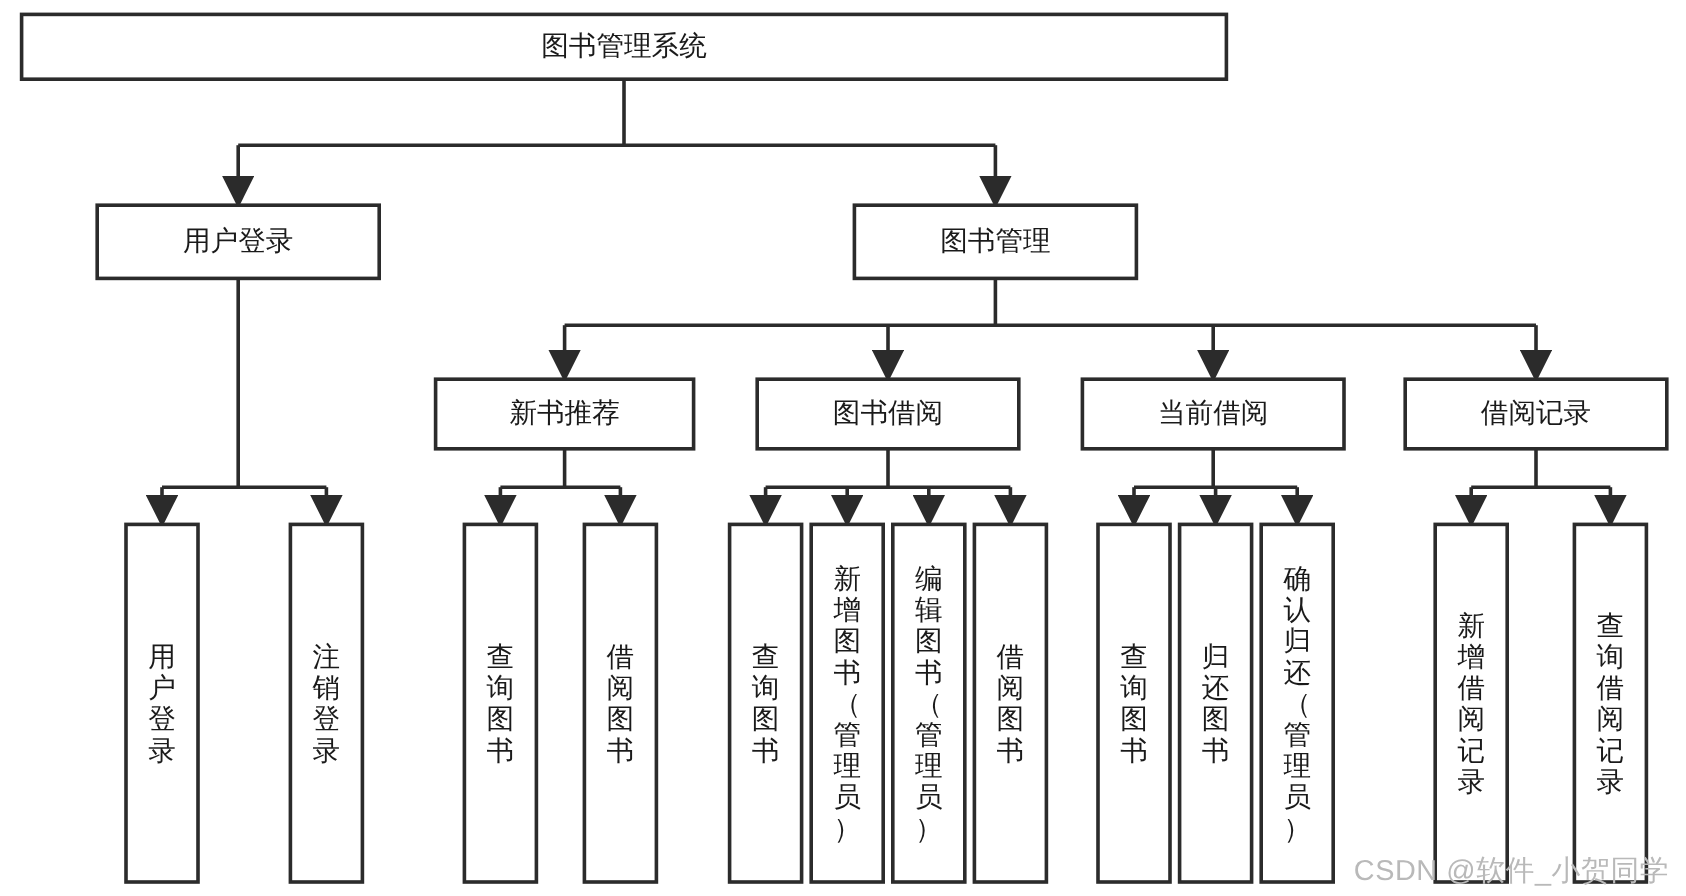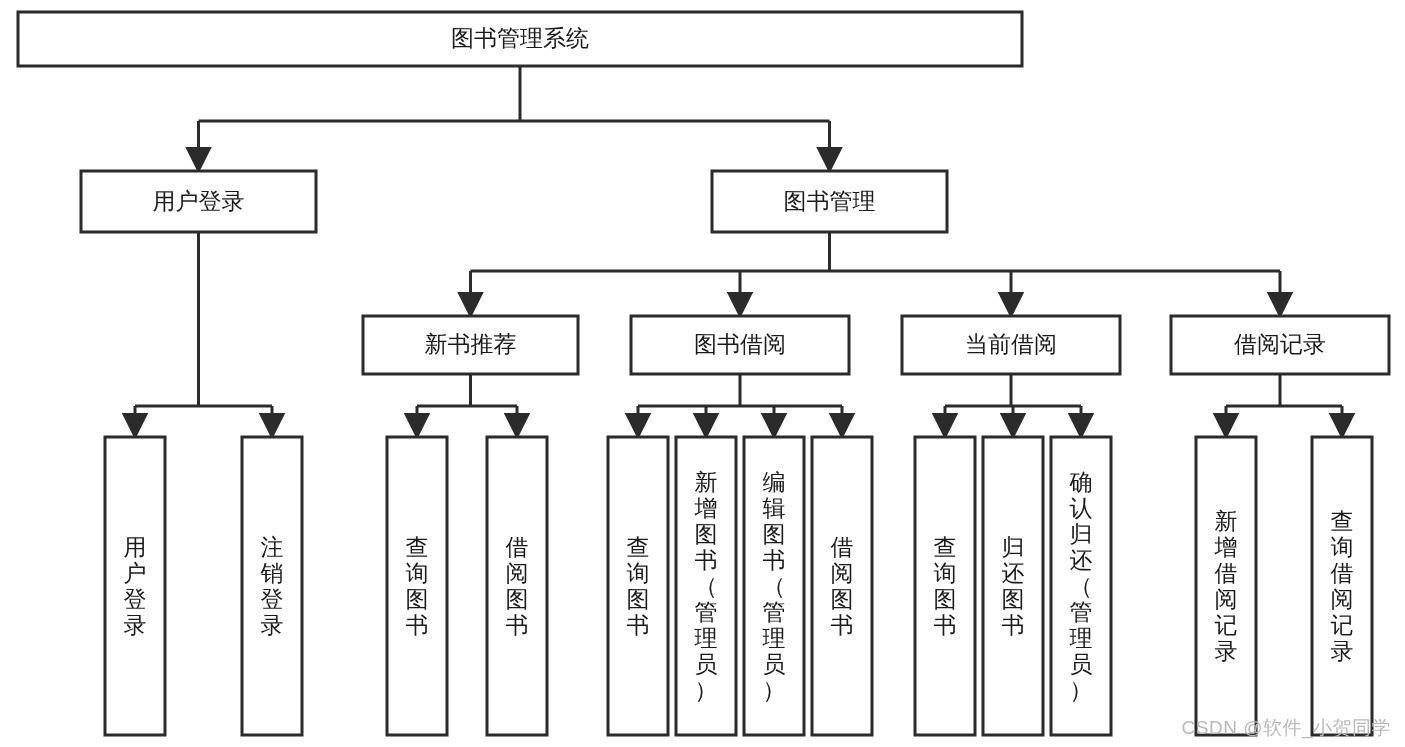--- a/index.html
+++ b/index.html
@@ -44,21 +44,21 @@
   }
   .arrow-head {
     fill: #2b2b2b;
     stroke: none;
   }
   .watermark {
     position: absolute;
     right: 14px;
     bottom: 6px;
     font-family: "Liberation Sans", "DejaVu Sans", sans-serif;
-    font-size: 19px;
+    font-size: 24px;
     color: #b9b9b9;
     letter-spacing: 0.5px;
     white-space: nowrap;
     pointer-events: none;
   }
 </style>
 </head>
 <body>
 
 <svg id="diagram" viewBox="0 0 1405 747" xmlns="http://www.w3.org/2000/svg">

